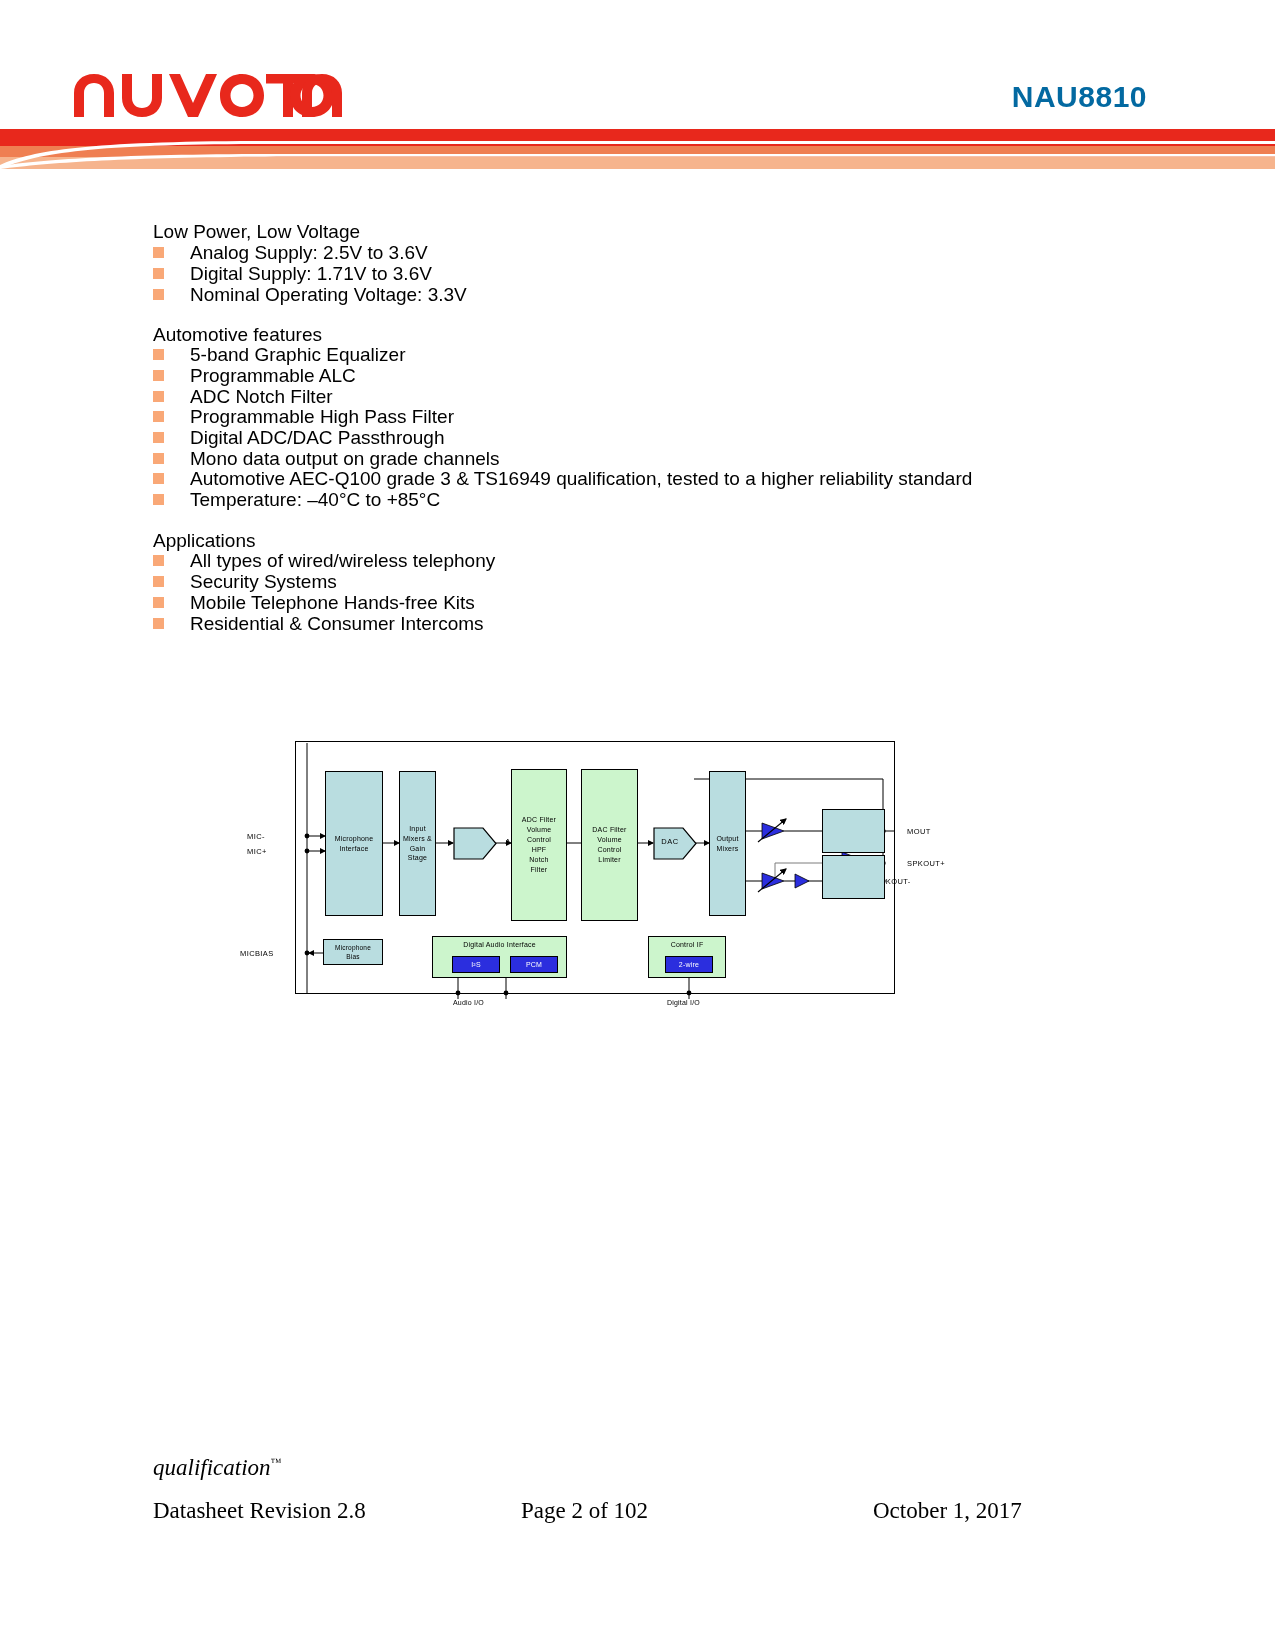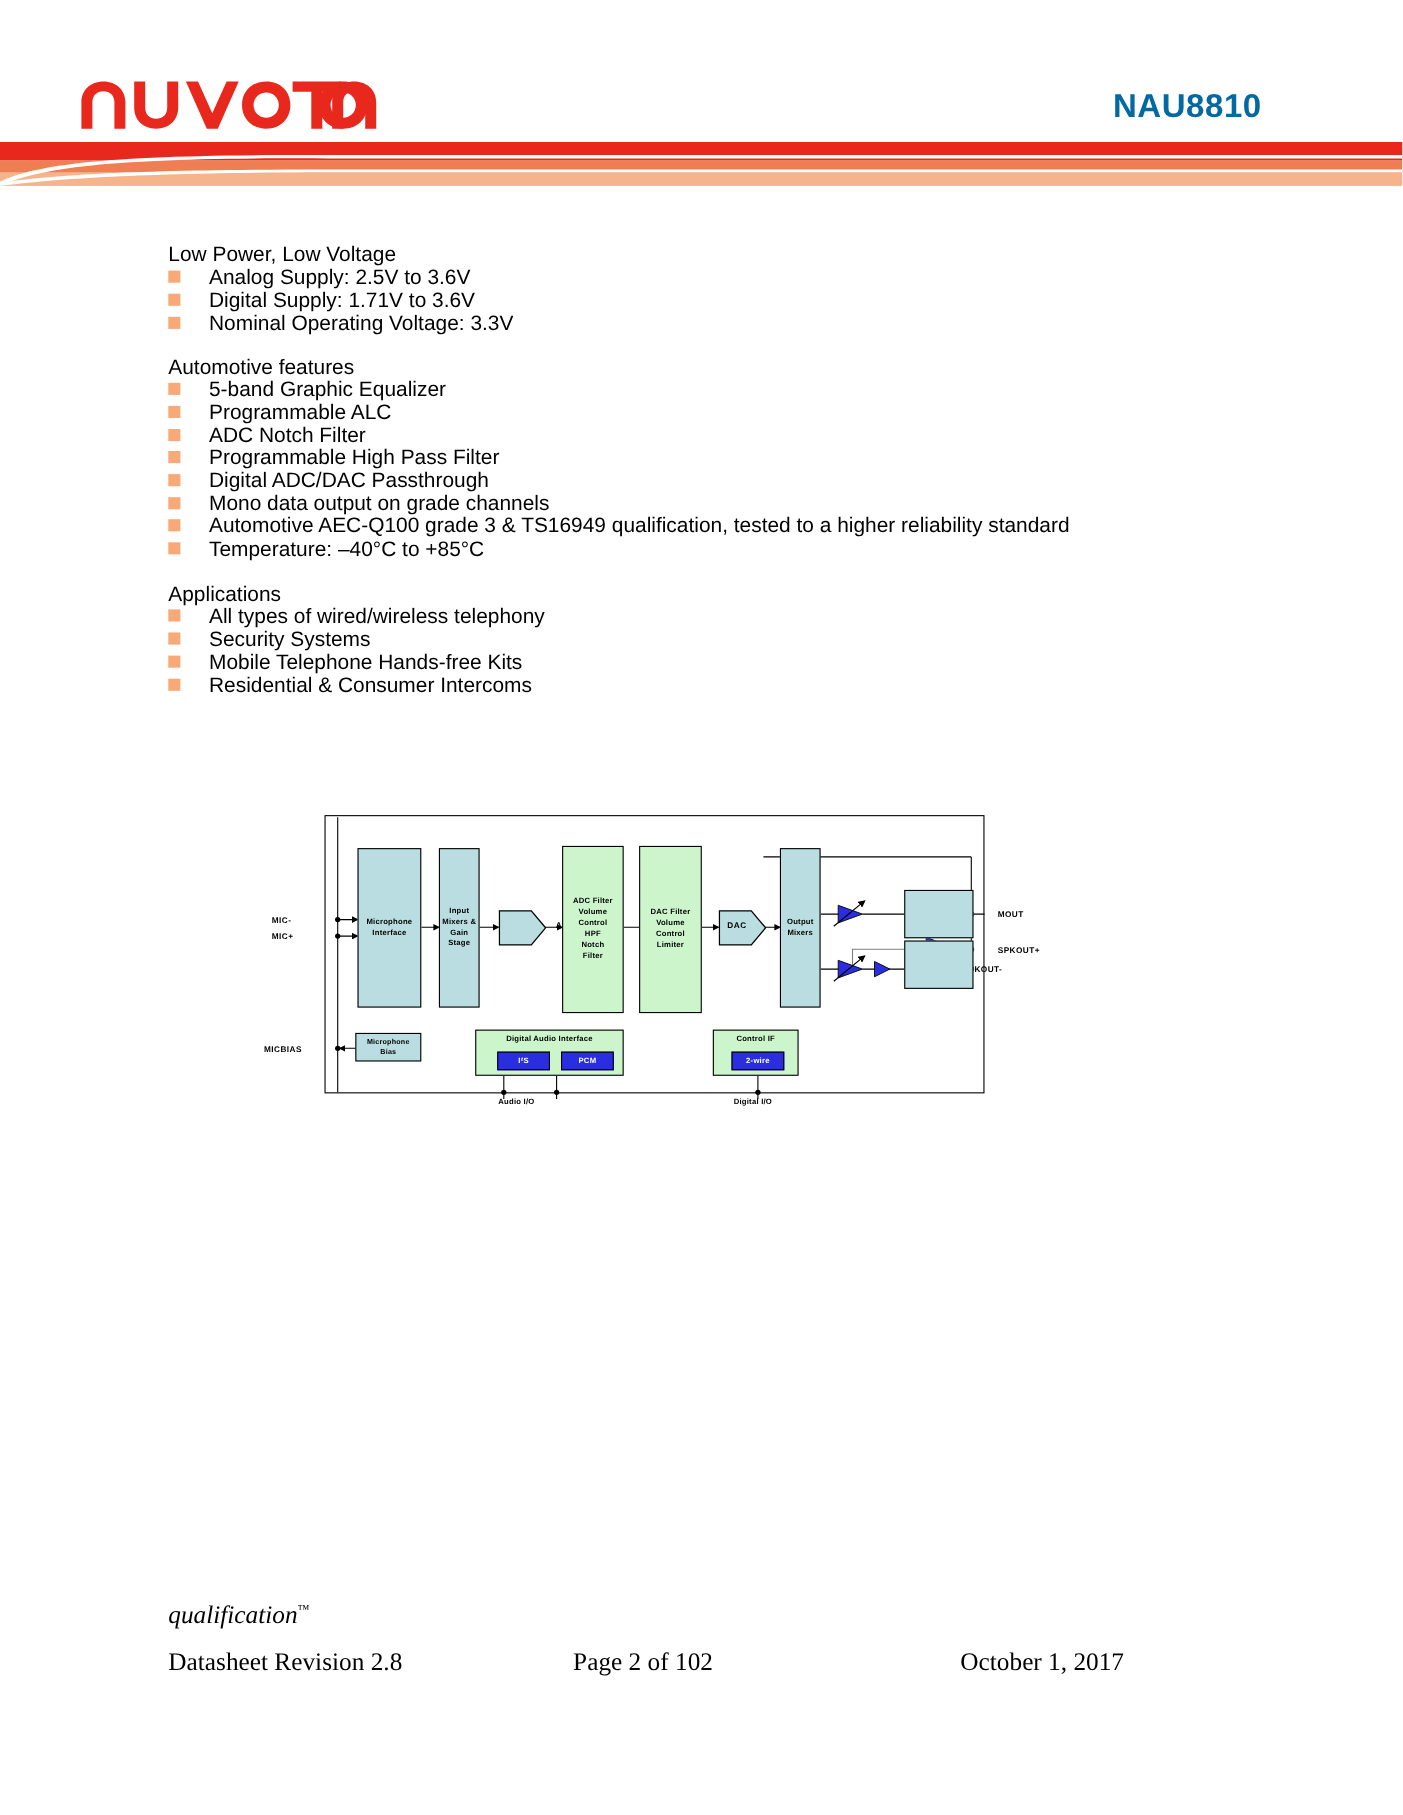--- a/index.html
+++ b/index.html
@@ -50,21 +50,21 @@
   .bullet-sq {
     display: inline-block; width: 11px; height: 11px;
     background: #f9a877; margin-right: 26px; flex: 0 0 auto;
     position: relative; top: -1px;
   }
   .bullet-text { display: inline-block; }
 
   
   #diagram {
     position: absolute; left: 295px; top: 741px;
-    width: 528px; height: 260px; font-weight: bold;
+    width: 528px; height: 260px;
   }
   #diagram .chip-border {
     position: absolute; left: 0; top: 0; width: 600px; height: 253px;
     border: 1.2px solid #000; background: #fff;
   }
   .blk {
     position: absolute; border: 1.2px solid #000;
     display: flex; align-items: center; justify-content: center;
     text-align: center; font-size: 7px; line-height: 1.42;
     letter-spacing: 0.2px;

